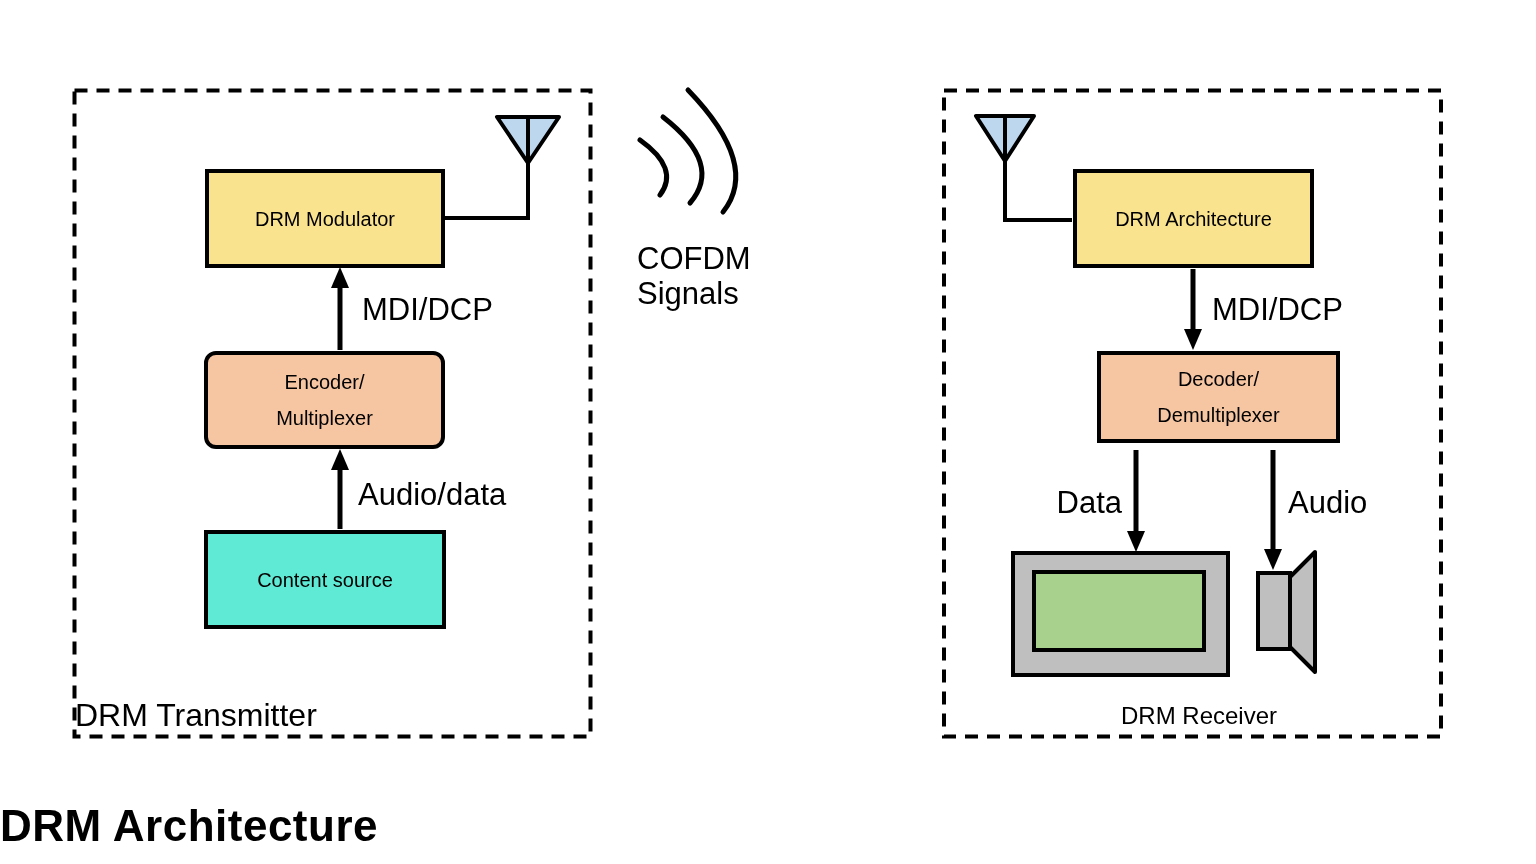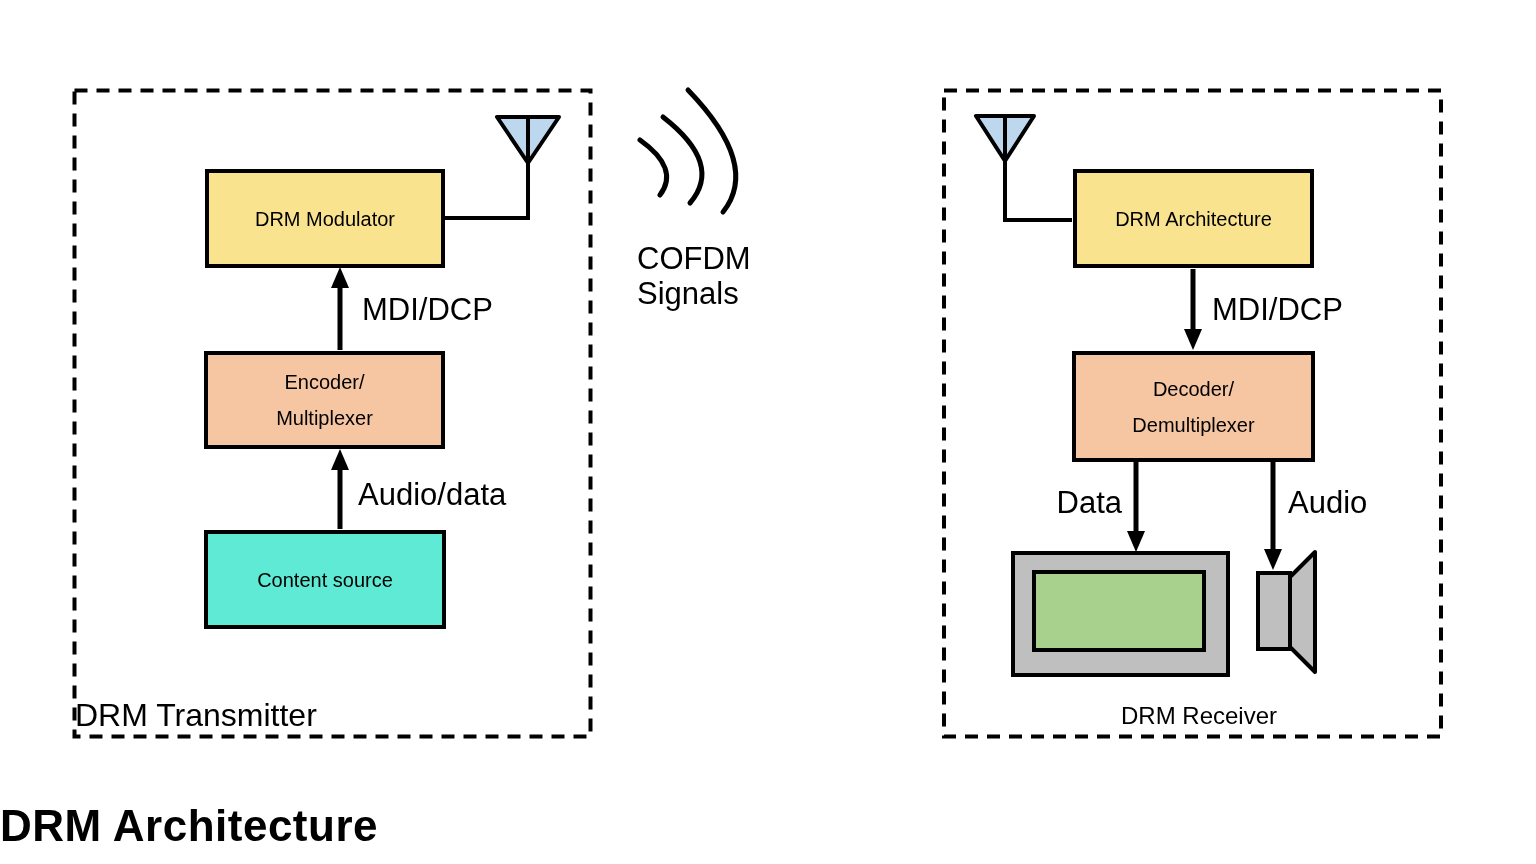--- a/index.html
+++ b/index.html
@@ -19,24 +19,24 @@
     display:flex;flex-direction:column;
     align-items:center;justify-content:center;
     text-align:center;
     font-size:20px;line-height:36px;
     white-space:nowrap;
   }
   .yellow{background:#FAE38E;}
   .orange{background:#F6C5A2;}
   .blue{background:#5eead4;}
   .blk-modulator{left:205px;top:169px;width:240px;height:99px;}
-  .blk-encoder{left:204px;top:351px;width:241px;height:98px;}
+  .blk-encoder{left:204px;top:351px;width:241px;height:98px;border-radius:12px;}
   .blk-source{left:204px;top:530px;width:242px;height:99px;}
   .blk-demodulator{left:1073px;top:169px;width:241px;height:99px;}
-  .blk-decoder{left:1072px;top:351px;width:243px;height:111px;}
+  .blk-decoder{left:1097px;top:351px;width:243px;height:92px;}
   .label{position:absolute;font-size:31px;line-height:33px;white-space:nowrap;}
   .lbl-mdidcp-tx{left:362px;top:293px;}
   .lbl-audiodata{left:358px;top:478px;}
   .lbl-cofdm{left:637px;top:241px;line-height:35px;}
   .lbl-tx-group{left:75px;top:699px;width:516px;text-align:left;font-size:32px;}
   .lbl-mdidcp-rx{left:1212px;top:293px;}
   .lbl-data{left:1040px;top:486px;width:82px;text-align:right;}
   .lbl-audio{left:1288px;top:486px;}
   .lbl-rx-group{left:944px;top:699px;width:510px;text-align:center;font-size:24px;}
   .title{

